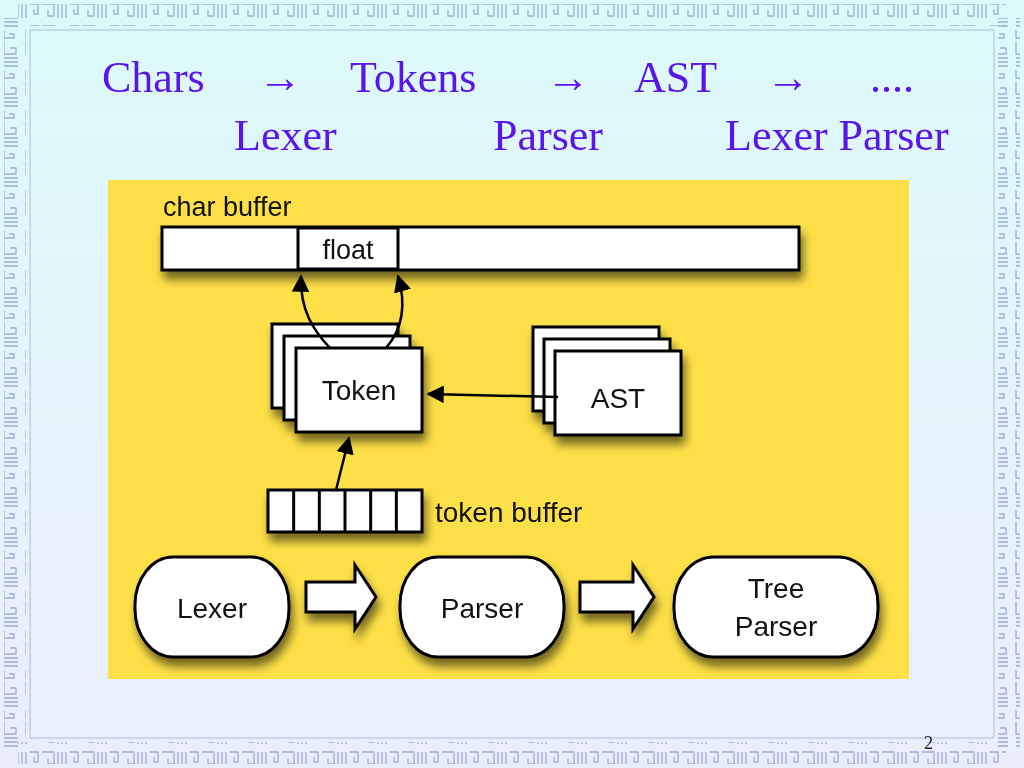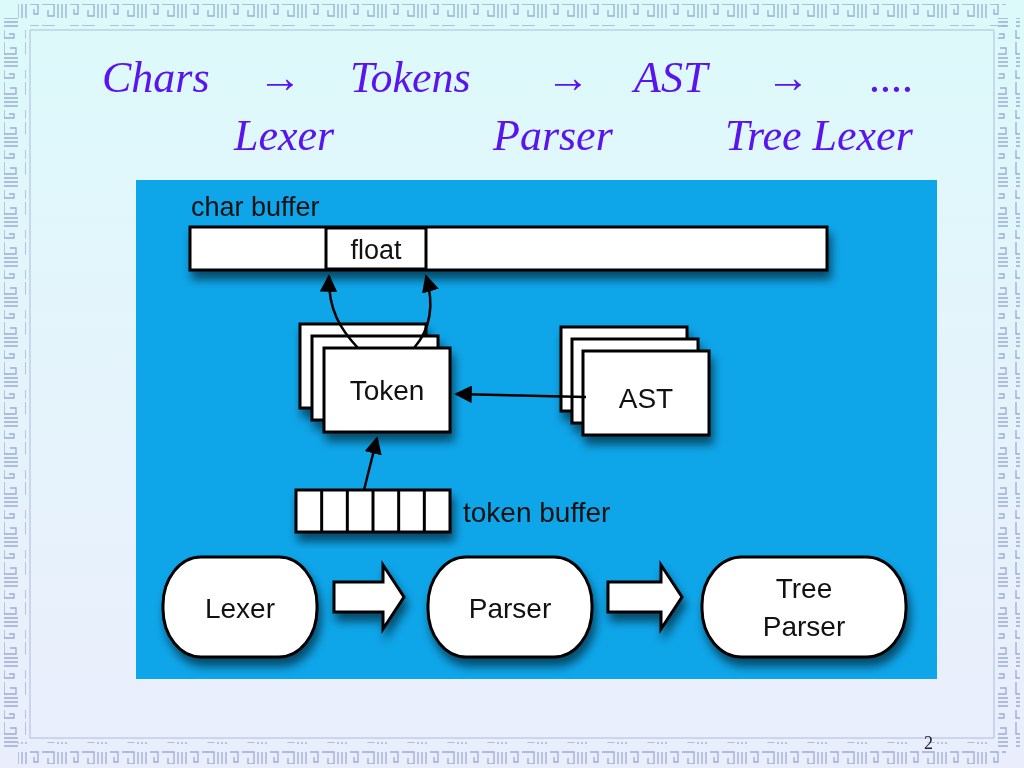--- a/index.html
+++ b/index.html
@@ -4,25 +4,25 @@
 <style>
   html, body { margin:0; padding:0; }
   body {
     width:1024px; height:768px; overflow:hidden; position:relative;
     background: linear-gradient(180deg, #dcfafa 0%, #e4f4fb 45%, #eaeefc 100%);
     font-family: "Liberation Serif", serif;
   }
   .border-svg { position:absolute; left:0; top:0; width:1024px; height:768px; }
   .title-line {
     position:absolute; color:#5a14ee; font-family:"Liberation Serif", serif;
-    font-size:44px; line-height:1; white-space:pre;font-style:italic;
+    font-size:44px; line-height:1; white-space:pre;
   }
   .diagram-panel {
-    position:absolute; left:136px; top:180px; width:801px; height:499px;
-    background:#0ea5e9;
+    position:absolute; left:108px; top:180px; width:801px; height:499px;
+    background:#fde047;
   }
   .diagram-svg { position:absolute; left:0; top:0; width:801px; height:518px; }
   .dtext { font-family:"Liberation Sans", sans-serif; fill:#111; }
   .page-num {
     position:absolute; left:924px; top:733px; font-size:18px; color:#222;
     font-family:"Liberation Serif", serif;
   }
 </style>
 </head>
 <body>
@@ -51,21 +51,21 @@
   <span class="title-line" style="left:258px;top:56px;">→</span>
   <span class="title-line" style="left:350px;top:56px;text-align:right;">Tokens</span>
   <span class="title-line" style="left:546px;top:56px;">→</span>
   <span class="title-line" style="left:634px;top:56px;">AST</span>
   <span class="title-line" style="left:766px;top:56px;">→</span>
   <span class="title-line" style="left:870px;top:56px;">....</span>
 </div>
 <div>
   <span class="title-line" style="left:234px;top:114px;">Lexer</span>
   <span class="title-line" style="left:493px;top:114px;">Parser</span>
-  <span class="title-line" style="left:725px;top:114px;">Tree Lexer</span>
+  <span class="title-line" style="left:725px;top:114px;">Lexer Parser</span>
 </div>
 
 <div class="diagram-panel">
   <svg class="diagram-svg" viewBox="0 0 801 518">
     <defs>
       <filter id="sh" x="-20%" y="-20%" width="150%" height="160%">
         <feGaussianBlur in="SourceAlpha" stdDeviation="5"></feGaussianBlur>
         <feOffset dx="3" dy="8" result="b"></feOffset>
         <feComponentTransfer>
             <feFuncA type="linear" slope="0.55"></feFuncA>

